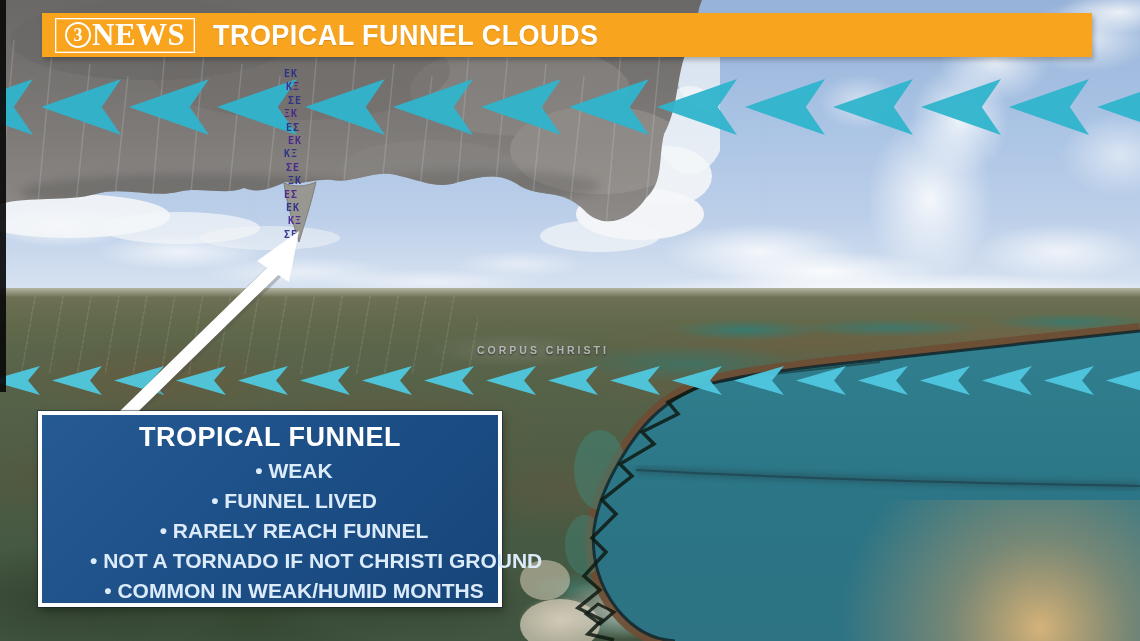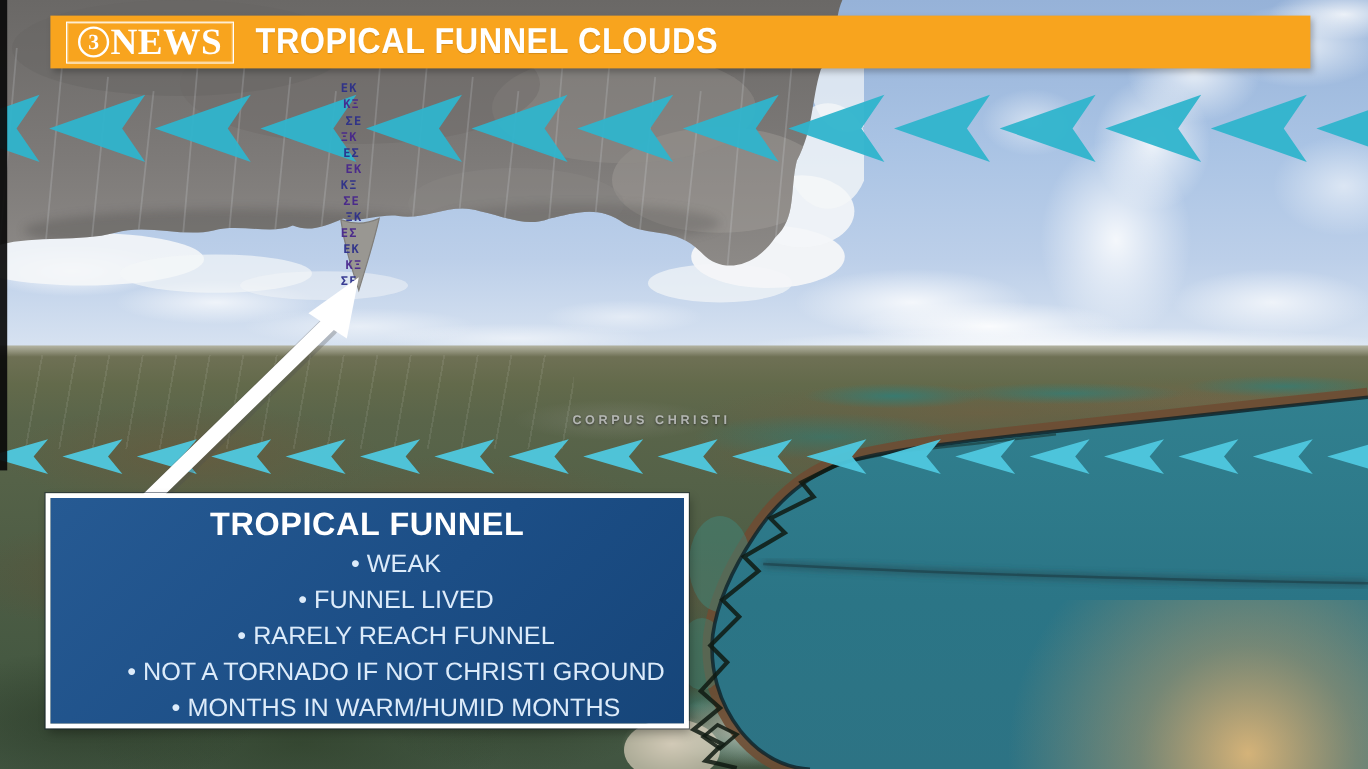--- a/index.html
+++ b/index.html
@@ -91,28 +91,28 @@
     font-size:18px;line-height:1;margin-right:1px;
   }
   .logo-word{font-size:31px;letter-spacing:.5px;}
   .header-title{
     margin-left:18px;color:#fff;font-weight:bold;font-size:30px;letter-spacing:.5px;
     transform:scaleX(.9);transform-origin:left center;white-space:nowrap;
     text-shadow:0 1px 1px rgba(0,0,0,.15);
   }
   
   .info-box{
-    position:absolute;left:38px;top:411px;width:536px;height:196px;
+    position:absolute;left:38px;top:411px;width:464px;height:196px;
     border:4px solid #fff;box-sizing:border-box;
     background:linear-gradient(135deg,#265a93 0%,#1c4e86 55%,#164579 100%);
     box-shadow:0 0 0 1px rgba(10,25,45,.45),2px 4px 8px rgba(0,0,0,.3);
     text-align:center;color:#fff;
   }
   .info-title{font-size:27px;font-weight:bold;letter-spacing:.5px;margin-top:7px;margin-bottom:3px;}
-  .bullet-line{font-size:21px;font-weight:normal;line-height:30px;color:#dcebfa;white-space:nowrap;margin-left:48px;}
+  .bullet-line{font-size:21px;font-weight:bold;line-height:30px;color:#dcebfa;white-space:nowrap;margin-left:48px;}
   
   .edge-strip{position:absolute;left:0;top:0;width:6px;height:392px;background:#0a0a0a;opacity:.92;}
 </style>
 </head>
 <body>
 
 <div class="stage">
 
   <div class="sky"></div>
 
@@ -294,19 +294,19 @@
     <div class="header-title">TROPICAL FUNNEL CLOUDS</div>
   </div>
 
   <div class="info-box">
     <div class="info-title">TROPICAL FUNNEL</div>
     <div id="bullets">
         <div class="bullet-line">• WEAK</div>
         <div class="bullet-line">• FUNNEL LIVED</div>
         <div class="bullet-line">• RARELY REACH FUNNEL</div>
         <div class="bullet-line">• NOT A TORNADO IF NOT CHRISTI GROUND</div>
-        <div class="bullet-line">• MONTHS IN WARM/HUMID MONTHS</div>
+        <div class="bullet-line">• COMMON IN WEAK/HUMID MONTHS</div>
       </div>
   </div>
 
   <div class="edge-strip"></div>
 
 </div>
 
 </body></html>

